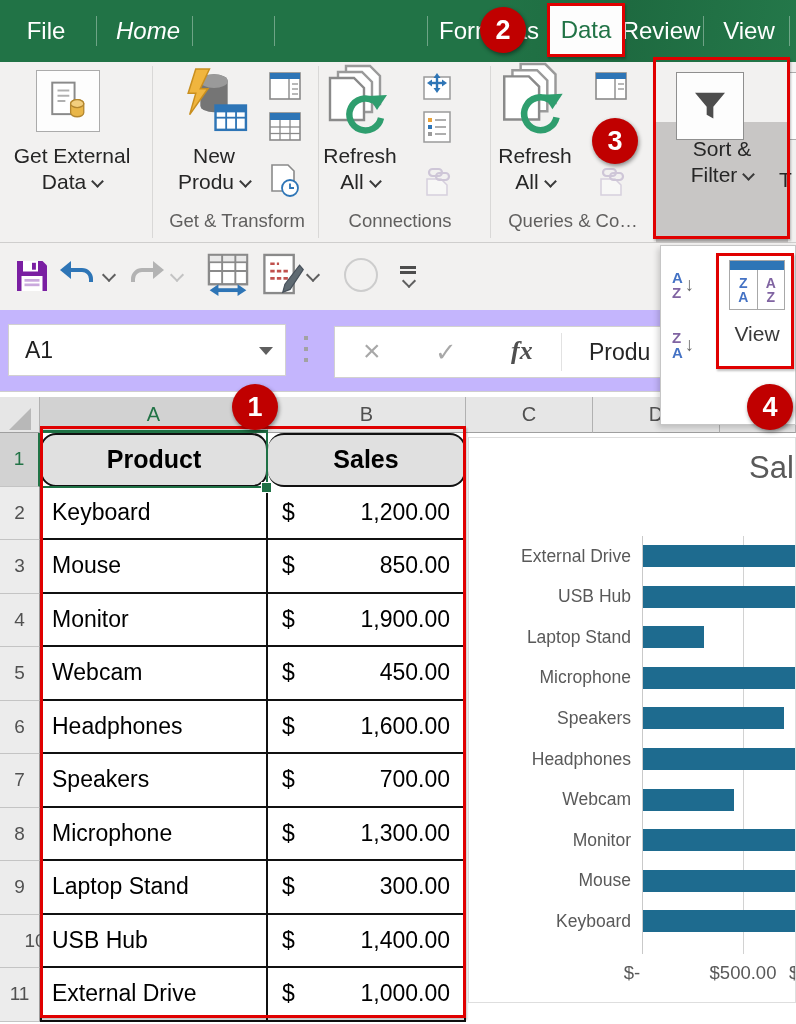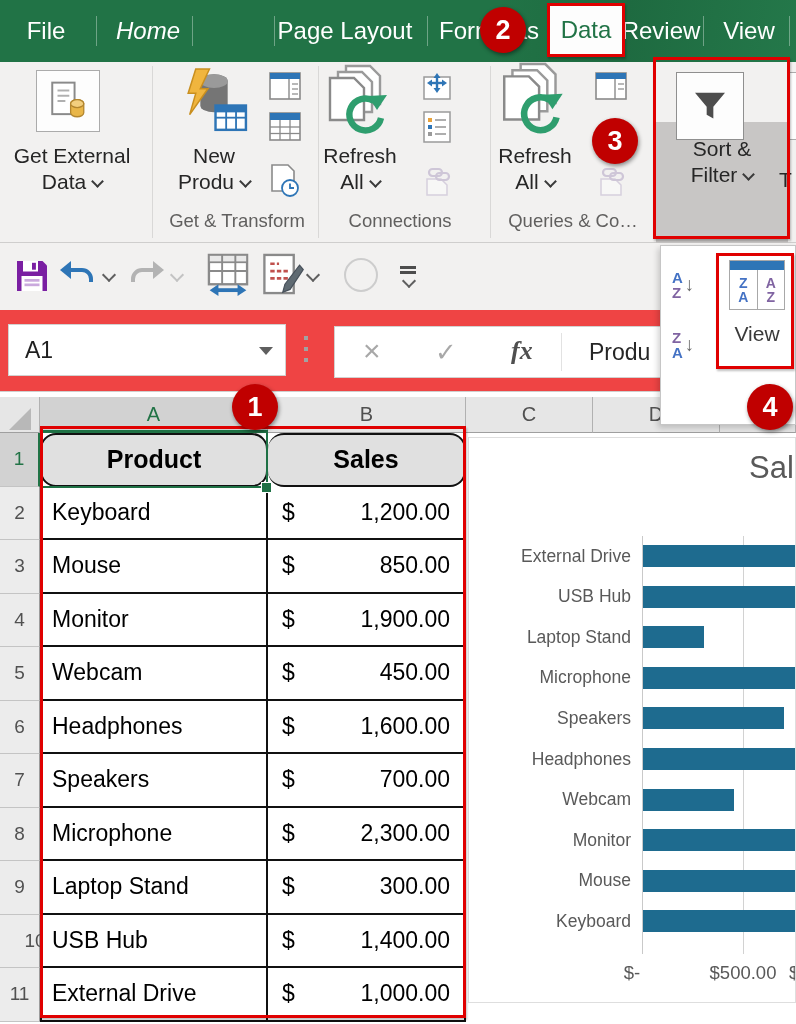--- a/index.html
+++ b/index.html
@@ -30,21 +30,21 @@
   .redbox{position:absolute;border:3px solid #e00000;box-sizing:border-box;z-index:40;
           box-shadow:1px 2px 2px rgba(0,0,0,.25);}
   .badge{position:absolute;width:46px;height:46px;border-radius:50%;background:#c00000;color:#fff;
          font-size:27px;font-weight:bold;display:flex;align-items:center;justify-content:center;
          z-index:60;box-shadow:1px 2px 4px rgba(0,0,0,.45);}
   
   #qat{position:absolute;left:0;top:243px;width:796px;height:67px;background:#f2f1f0;}
   .qchev{position:absolute;width:8px;height:8px;border-right:2px solid #5f5f5f;border-bottom:2px solid #5f5f5f;
          transform:rotate(45deg);}
   
-  #frow{position:absolute;left:0;top:310px;width:796px;height:82px;background:#ef4444;
+  #frow{position:absolute;left:0;top:310px;width:796px;height:82px;background:#c4b5fd;
         border-bottom:1px solid #cfcecd;box-sizing:border-box;}
   .whitebox{position:absolute;background:#fff;border:1px solid #d2d1d0;box-sizing:border-box;}
   
   .colhdr{position:absolute;top:397px;height:36px;background:#e6e6e6;border-right:1px solid #b1b1b1;
           border-bottom:1px solid #9f9f9f;box-sizing:border-box;display:flex;align-items:center;
           justify-content:center;font-size:20px;color:#505050;}
   .colhdr-sel{background:#d2d2d2;color:#217346;border-bottom:2px solid #217346;}
   .rowhdr{position:absolute;left:0;width:40px;background:#ececec;border-right:1px solid #9f9f9f;
           border-bottom:1px solid #c4c4c4;box-sizing:border-box;display:flex;align-items:center;
           justify-content:center;font-size:19px;color:#515151;}
@@ -89,21 +89,20 @@
 
   <div id="tabbar">
       <div class="tabsep" style="left: 96px;"></div>
       <div class="tabsep" style="left: 192px;"></div>
       <div class="tabsep" style="left: 274px;"></div>
       <div class="tabsep" style="left: 427px;"></div>
       <div class="tabsep" style="left: 703px;"></div>
       <div class="tabsep" style="left: 789px;"></div>
       <div class="tab" style="left: 46px;">File</div>
       <div class="tab" style="left: 148px; font-style: italic;">Home</div>
-      <div class="tab" style="left: 345px;">Page Layout</div>
       <div class="tab" style="left: 489px;">Formulas</div>
       <div class="tab-active-box" style="left: 547px; top: 3px; width: 78px; height: 54px;">
         <span>Data</span>
       </div>
       <div class="tab" style="left: 661px;">Review</div>
       <div class="tab" style="left: 749px;">View</div>
     </div>
 
   <div id="ribbon">
 
@@ -396,21 +395,21 @@
           <span class="amt">1,600.00</span>
         </div>
         <div class="tcell prod first" style="left: 0px; top: 321px; width: 228px; height: 53.5px;">Speakers</div>
         <div class="tcell" style="left: 228px; top: 321px; width: 198px; height: 53.5px;">
           <span class="cur">$</span>
           <span class="amt">700.00</span>
         </div>
         <div class="tcell prod first" style="left: 0px; top: 374.5px; width: 228px; height: 53.5px;">Microphone</div>
         <div class="tcell" style="left: 228px; top: 374.5px; width: 198px; height: 53.5px;">
           <span class="cur">$</span>
-          <span class="amt">2,300.00</span>
+          <span class="amt">1,300.00</span>
         </div>
         <div class="tcell prod first" style="left: 0px; top: 428px; width: 228px; height: 53.5px;">Laptop Stand</div>
         <div class="tcell" style="left: 228px; top: 428px; width: 198px; height: 53.5px;">
           <span class="cur">$</span>
           <span class="amt">300.00</span>
         </div>
         <div class="tcell prod first" style="left: 0px; top: 481.5px; width: 228px; height: 53.5px;">USB Hub</div>
         <div class="tcell" style="left: 228px; top: 481.5px; width: 198px; height: 53.5px;">
           <span class="cur">$</span>
           <span class="amt">1,400.00</span>

